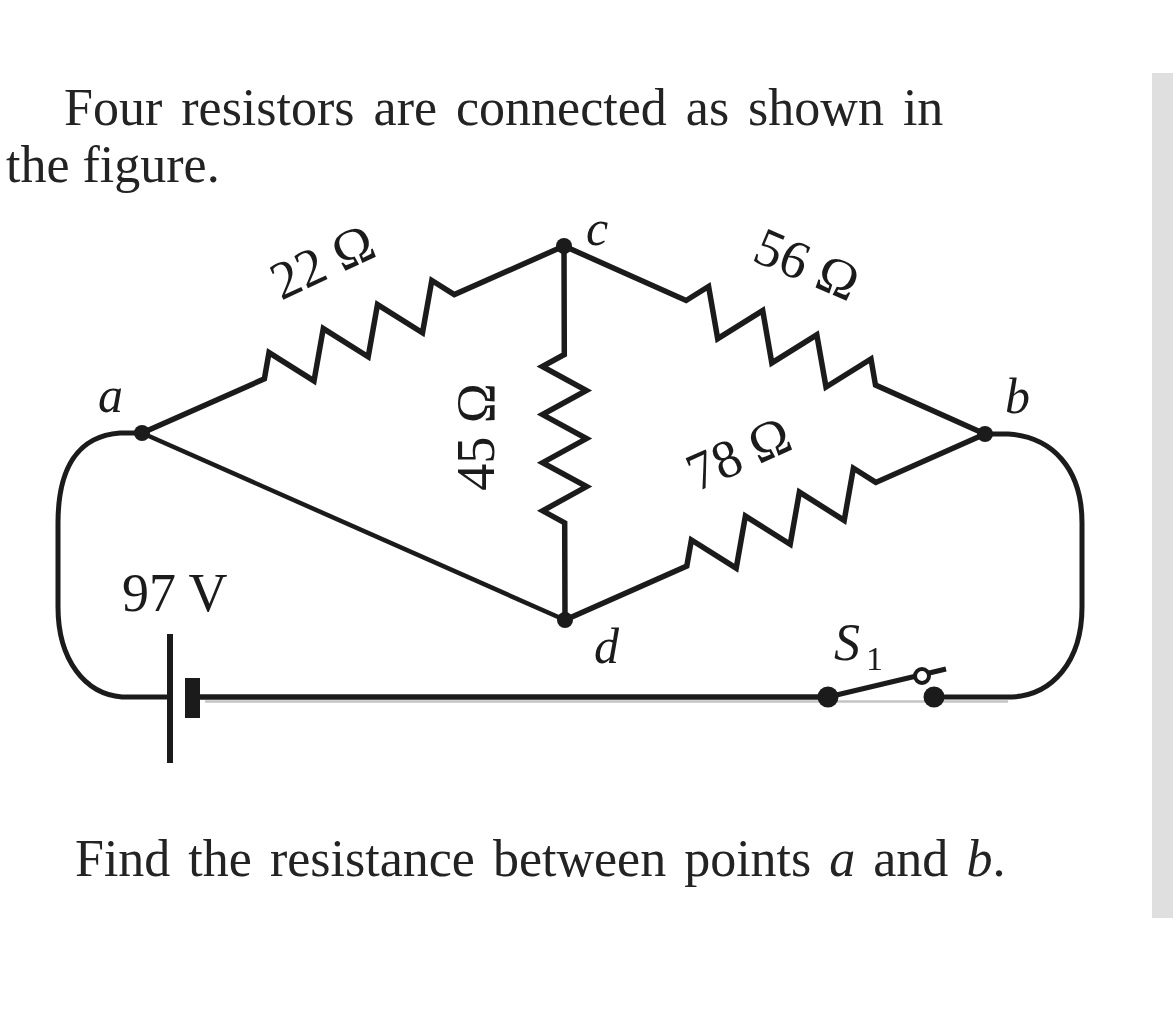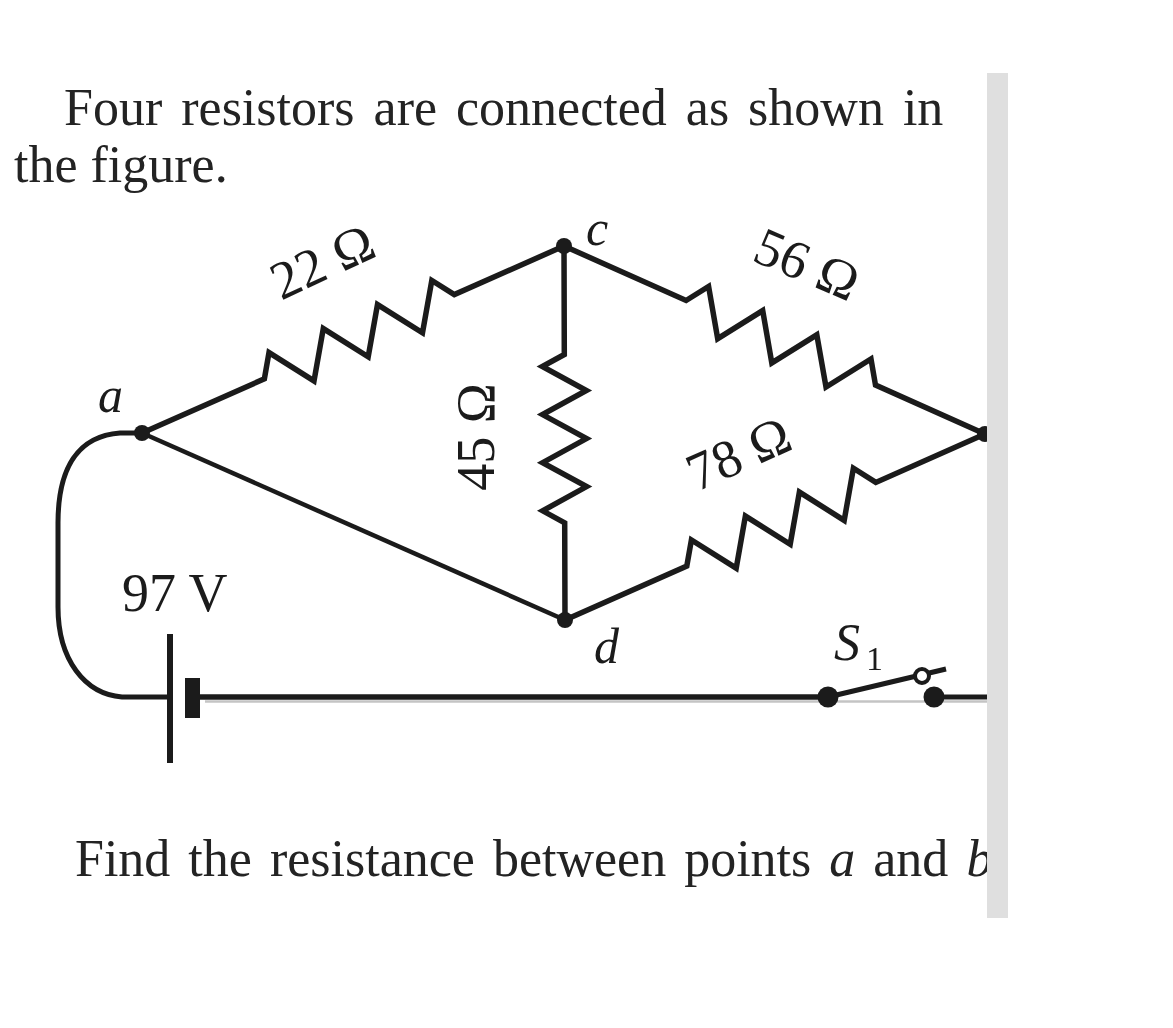--- a/index.html
+++ b/index.html
@@ -1,20 +1,20 @@
 <!DOCTYPE html>
 <html><head>
 <meta charset="utf-8">
 <style>
   html,body{margin:0;padding:0;background:#fff;}
-  #page{position:relative;width:1008px;height:1028px;background:#fff;overflow:hidden;
+  #page{position:relative;width:1173px;height:1028px;background:#fff;overflow:hidden;
         font-family:"Liberation Serif","DejaVu Serif",serif;color:#222;}
   .textline{position:absolute;white-space:nowrap;font-size:52px;line-height:1;color:#232323;}
   #intro-line-1{left:64px;top:82px;word-spacing:6px;}
-  #intro-line-2{left:14px;top:139px;}
+  #intro-line-2{left:6px;top:139px;}
   #question-line-1{left:75px;top:801px;word-spacing:5px;margin-top:32px;}
   #question-line-2{left:75px;top:859px;}
   .mathvar{font-style:italic;}
   #circuit-svg{position:absolute;left:0;top:0;filter:blur(0.35px);}
   #side-strip{position:absolute;right:0;top:73px;width:21px;height:845px;}
 </style>
 </head>
 <body>
 
 <div id="page">

